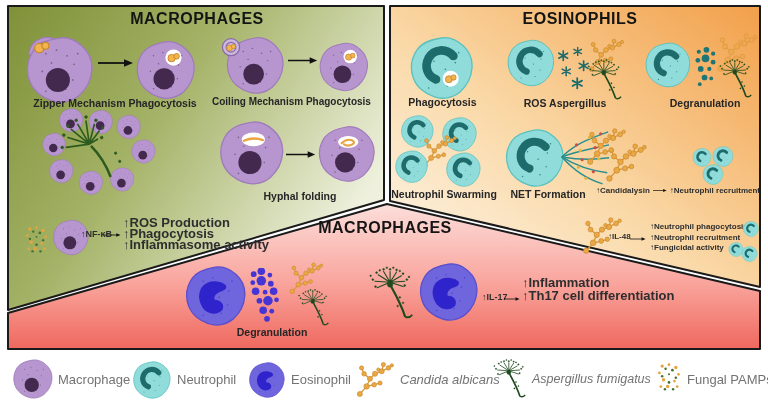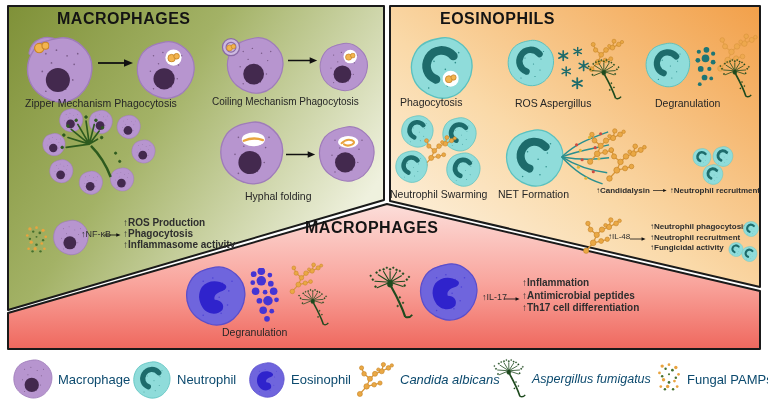--- a/index.html
+++ b/index.html
@@ -1,26 +1,26 @@
 <!DOCTYPE html>
 <html><head>
 <meta charset="utf-8">
 <style>
   html,body{margin:0;padding:0;background:#fff;}
   #stage{position:relative;width:768px;height:408px;background:#fff;overflow:hidden;
          font-family:"Liberation Sans",sans-serif;}
   #bg{position:absolute;left:0;top:0;}
   .icon{position:absolute;overflow:visible;}
-  .title{position:absolute;font-size:16px;font-weight:bold;color:#141414;text-align:left;letter-spacing:.5px;}
-  .lbl{position:absolute;font-size:10.5px;font-weight:400;color:#262626;white-space:nowrap;}
-  .ann{position:absolute;font-size:9px;font-weight:400;color:#2e2e2e;white-space:nowrap;}
-  .fx{position:absolute;font-size:10px;font-weight:600;color:#2e2e2e;white-space:nowrap;line-height:11px;}
+  .title{position:absolute;font-size:16px;font-weight:bold;color:#141414;text-align:center;letter-spacing:.5px;}
+  .lbl{position:absolute;font-size:10.5px;font-weight:700;color:#262626;text-align:center;white-space:nowrap;}
+  .ann{position:absolute;font-size:9px;font-weight:700;color:#2e2e2e;white-space:nowrap;}
+  .fx{position:absolute;font-size:13px;font-weight:600;color:#2e2e2e;white-space:nowrap;line-height:11px;}
   .fx.small{font-size:8px;line-height:10.5px;}
   .fx.wide{line-height:12.5px;}
-  .legend-label{position:absolute;font-size:13px;color:#0c4a6e;white-space:nowrap;}
+  .legend-label{position:absolute;font-size:13px;color:#737373;white-space:nowrap;}
   .legend-label.it{font-style:italic;}
   .row{position:absolute;display:flex;align-items:center;gap:3px;font-size:8px;font-weight:600;color:#2e2e2e;white-space:nowrap;}
   .row .arr{position:static;}
 </style>
 </head>
 <body>
 
 <svg width="0" height="0" style="position:absolute" aria-hidden="true">
 <defs>
   <path id="blob" d="M49,3 C60,1 72,6 81,14 C91,23 96,35 95,48 C94,62 88,74 77,84 C66,93 51,96 38,91 C25,87 12,77 7,63 C2,49 4,33 13,20 C22,8 37,5 49,3 Z"></path>
@@ -454,21 +454,20 @@
     </svg>
   <svg class="icon" style="left:418px;top:260px;width:62px;height:64px">
       <use href="#eosinophil"></use>
     </svg>
   <span class="ann" style="left:482px;top:292px">↑IL-17</span>
   <svg class="icon" style="left:504px;top:296px;width:16px;height:6px">
       <use href="#arrow"></use>
     </svg>
   <div class="fx wide" style="left:522px;top:277px">
     <div>↑Inflammation</div>
-    <div>↑Antimicrobial peptides</div>
     <div>↑Th17 cell differentiation</div>
   </div>
 
   <svg class="icon" style="left:12px;top:357px;width:42px;height:44px">
       <use href="#macrophage"></use>
     </svg>
   <div class="legend-label" style="left:58px;top:372px">Macrophage</div>
 
   <svg class="icon" style="left:132px;top:359px;width:40px;height:42px">
       <use href="#neutrophil"></use>

